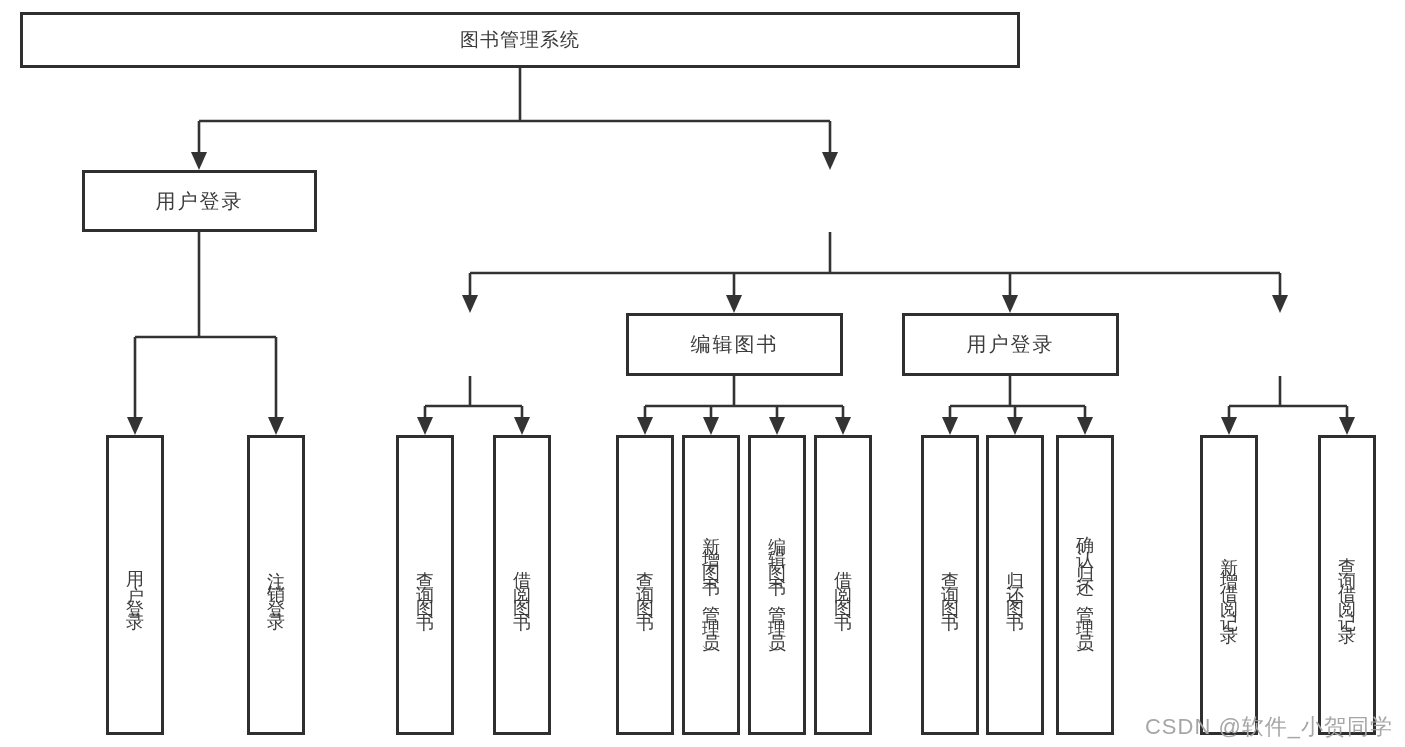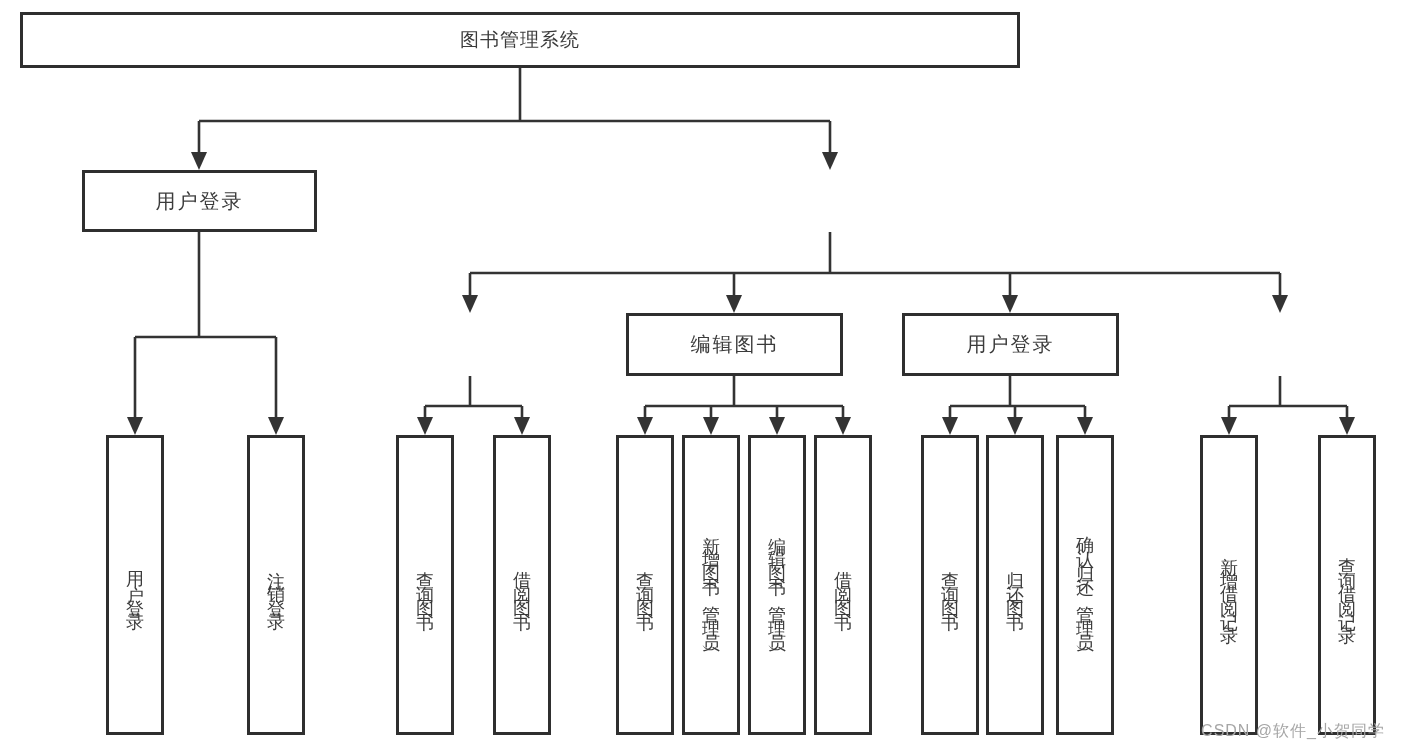--- a/index.html
+++ b/index.html
@@ -20,21 +20,21 @@
     color:var(--text);
   }
   .hnode{font-size:20px;letter-spacing:2px;}
   .root{font-size:19px;letter-spacing:1px;}
   .leaf{width:58px;height:300px;top:435px;}
   .vtext{
     writing-mode:vertical-rl;font-size:18px;letter-spacing:14px;
     line-height:1;white-space:nowrap;
   }
   .watermark{
-    position:absolute;right:20px;bottom:5px;font-size:16px;
+    position:absolute;right:12px;bottom:5px;font-size:22px;
     color:var(--watermark);letter-spacing:1px;white-space:nowrap;
   }
 </style>
 </head>
 <body>
 
 <div class="canvas">
 
   <svg class="connectors" viewBox="0 0 1405 747">
     <g>

